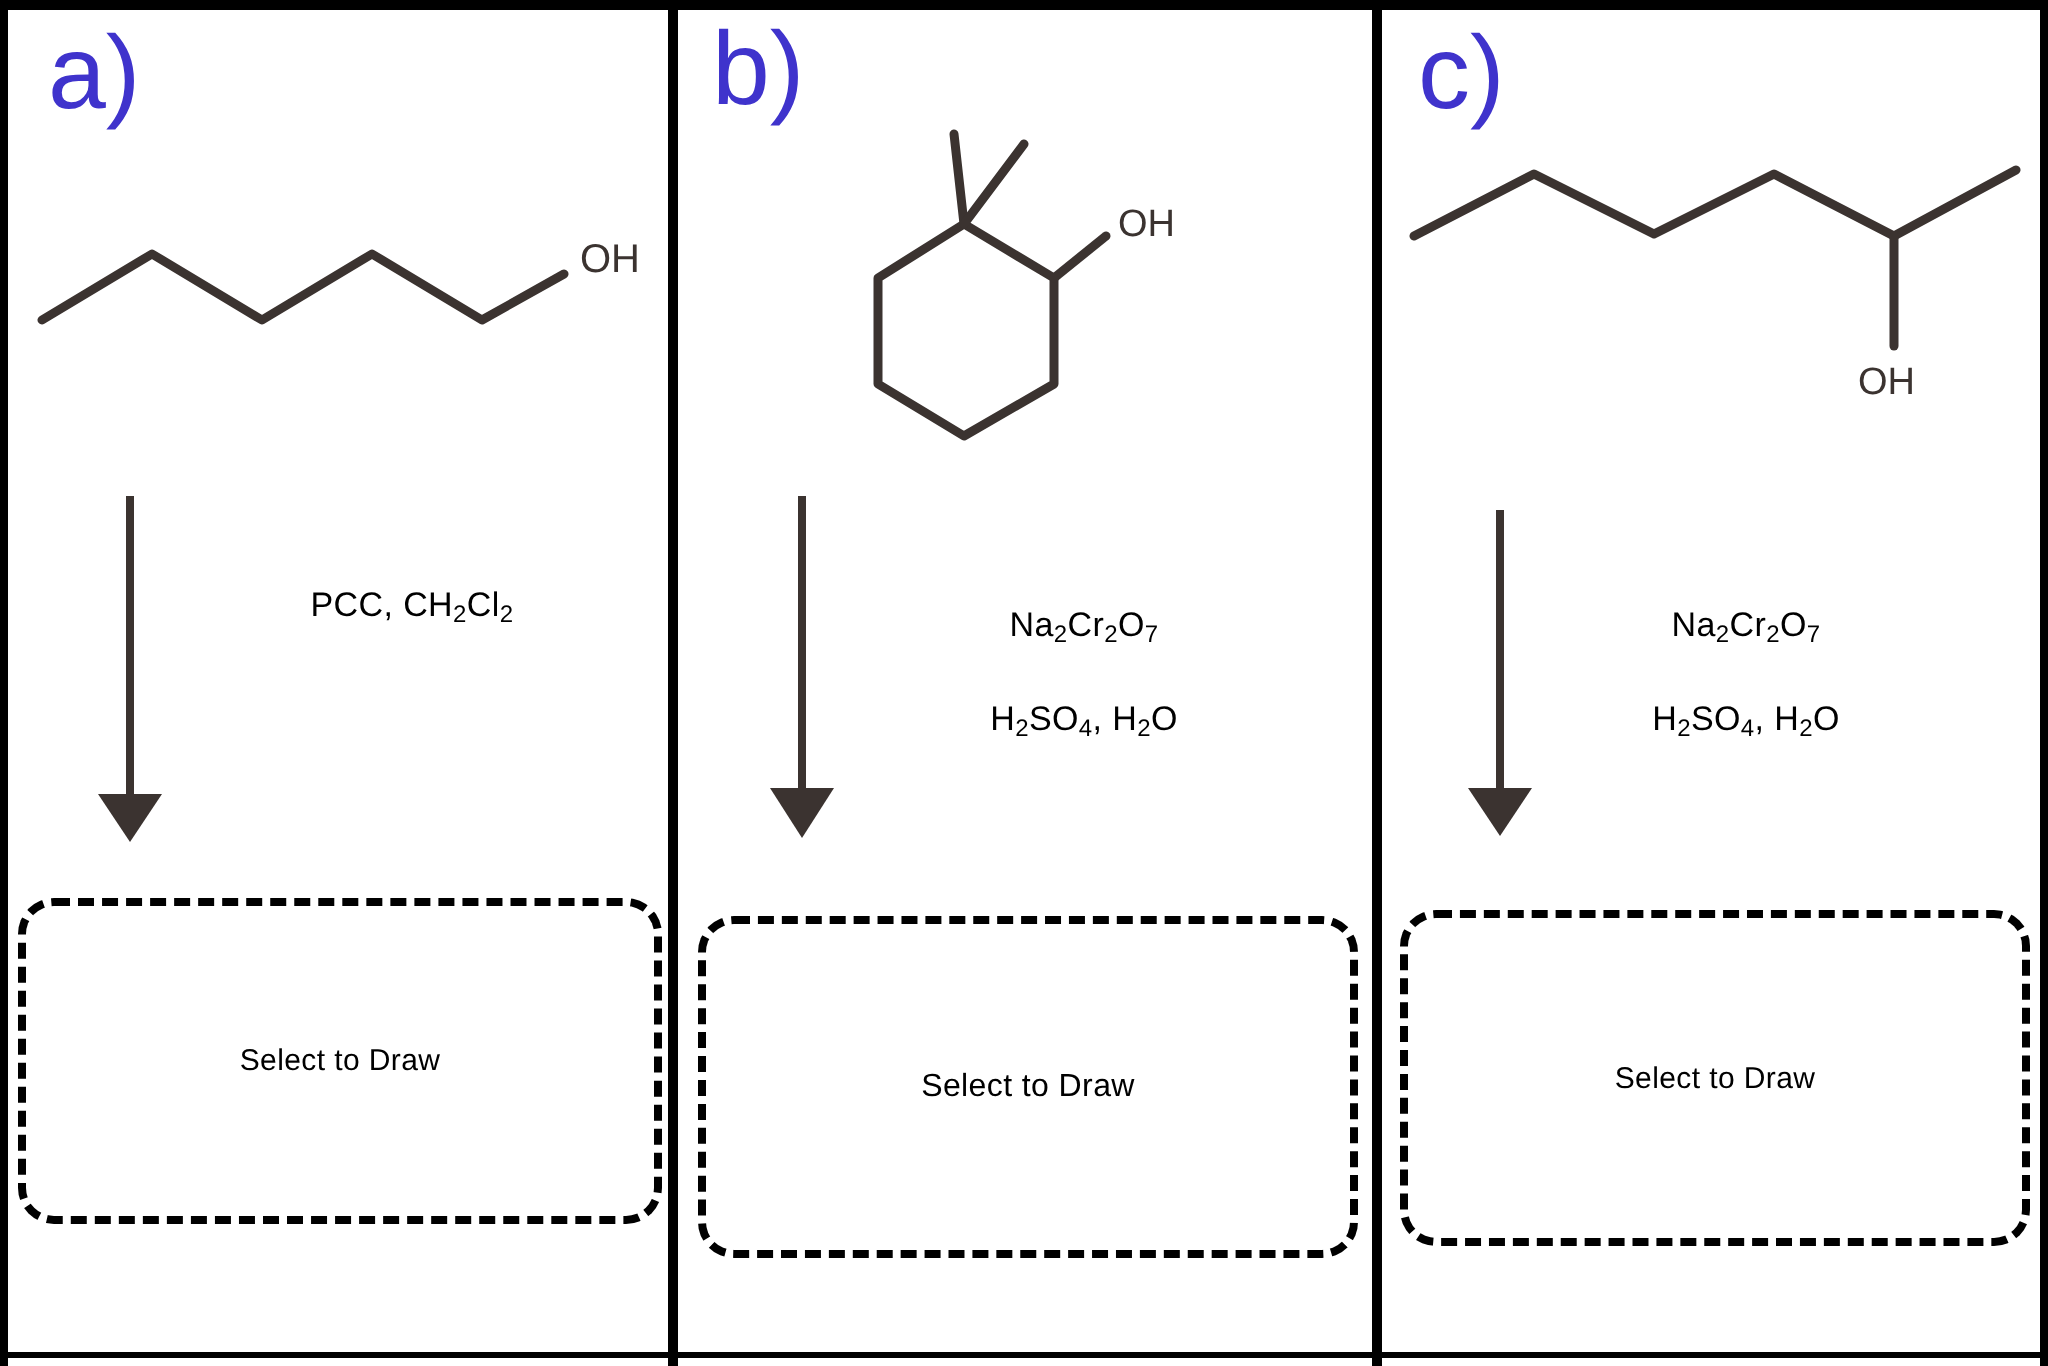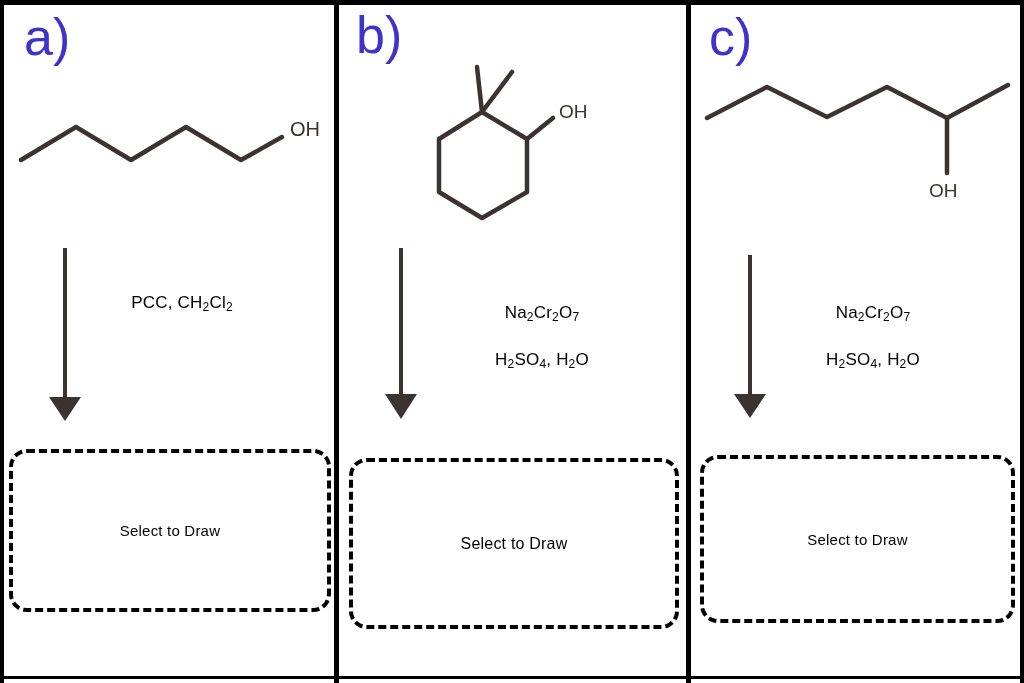--- a/index.html
+++ b/index.html
@@ -129,21 +129,21 @@
         <polyline points="17,155 72,122 127,155 182,122 237,155 278,132"></polyline>
       </g>
       <text x="286" y="131" font-size="20">OH</text>
     </svg>
 
     <svg class="structure" id="arrow-a" width="330" height="430">
       <line x1="61" y1="243" x2="61" y2="396" stroke="#3b3330" stroke-width="4"></line>
       <polygon points="45,392 77,392 61,416" fill="#3b3330"></polygon>
     </svg>
 
-    <div class="reagent-block" id="reagents-a" style="left:88px; top:288px; width:180px;">
+    <div class="reagent-block" id="reagents-a" style="left:112px; top:288px; width:180px;">
       <div class="reagent-line">PCC, CH<sub>2</sub>Cl<sub>2</sub></div>
     </div>
 
     <div class="answer-box" id="answer-a">
       <span class="answer-box-label">Select to Draw</span>
     </div>
   </div>
 
   <div class="panel" id="panel-b">
 

